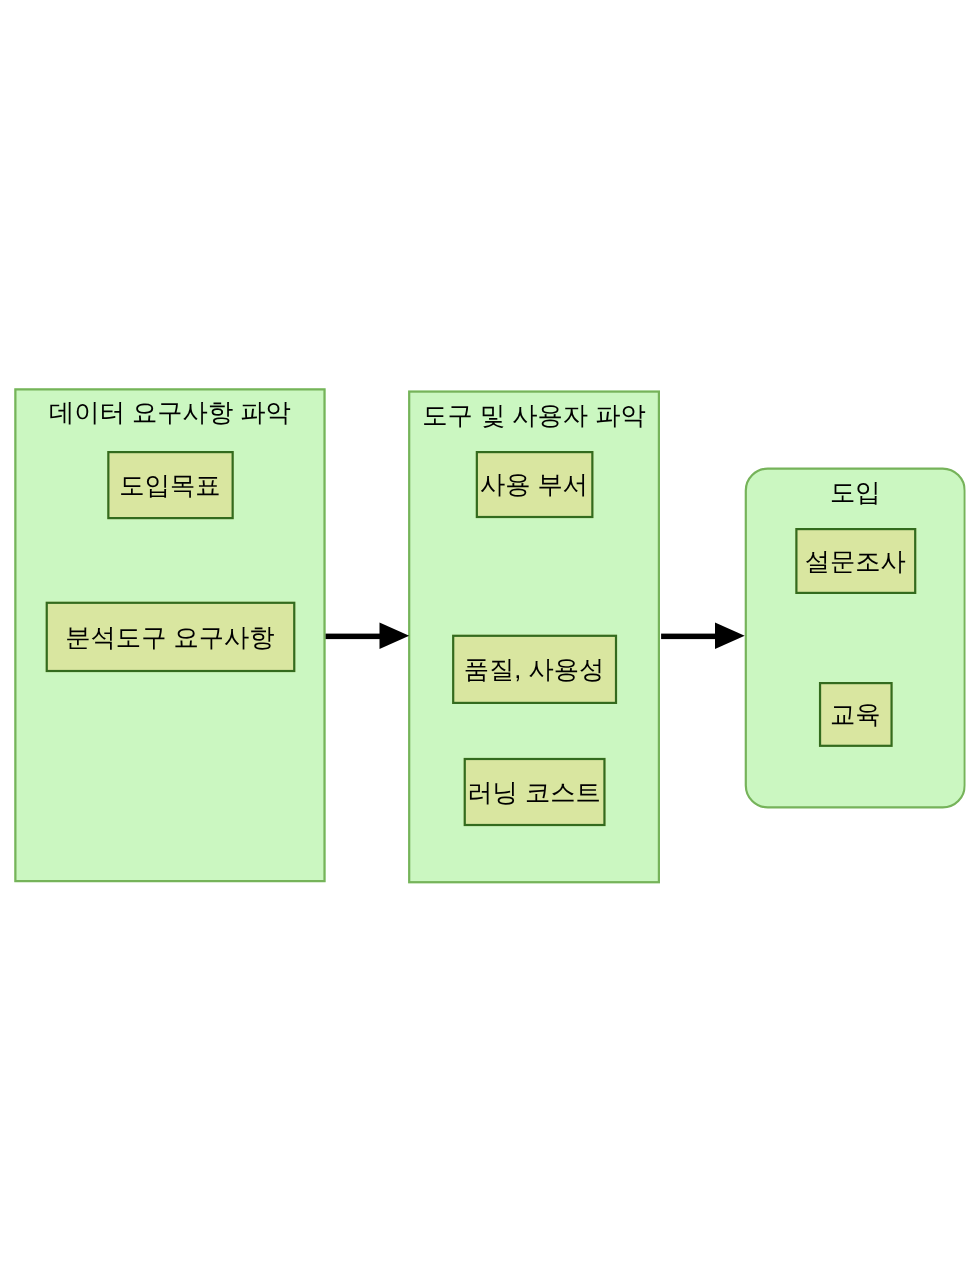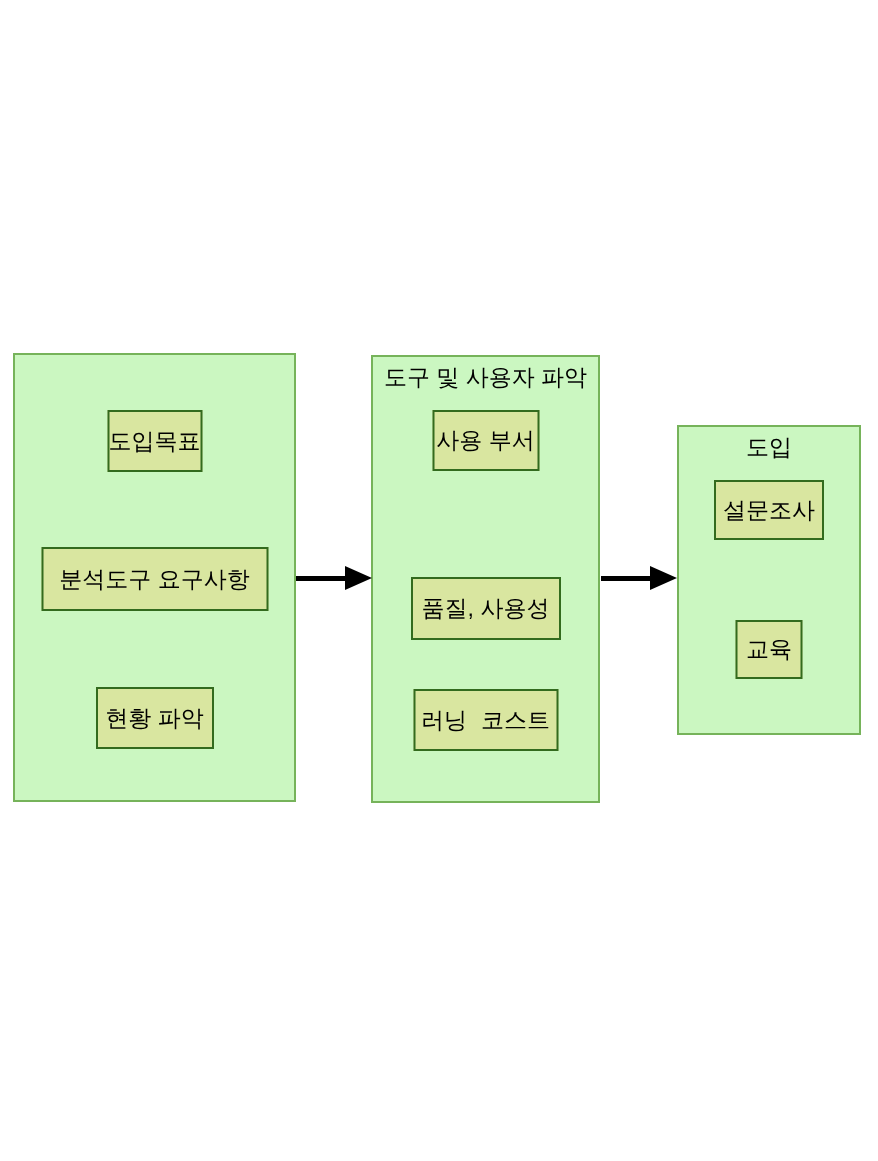--- a/index.html
+++ b/index.html
@@ -17,21 +17,21 @@
     color: var(--text-color, #000000);
   }
   .panel {
     position: absolute;
     box-sizing: border-box;
     background: var(--panel-fill, #cbf7c1);
     border: 2px solid var(--panel-border, #76b35a);
   }
   .panel-1 { left: 13px;  top: 353px; width: 283px; height: 449px; }
   .panel-2 { left: 371px; top: 355px; width: 229px; height: 448px; }
-  .panel-3 { left: 677px; top: 425px; width: 184px; height: 310px; }
+  .panel-3 { left: 677px; top: 425px; width: 201px; height: 310px; border-radius: 21px; }
   .panel-title {
     margin-top: 7px;
     text-align: center;
     font-size: 23px;
     line-height: 1.2;
     color: var(--text-color, #000000);
     white-space: nowrap;
   }
   .box {
     position: absolute;
@@ -41,27 +41,27 @@
     background: var(--box-fill, #d9e6a0);
     border: 2px solid var(--box-border, #336b1e);
     display: flex;
     align-items: center;
     justify-content: center;
     font-size: 23px;
     white-space: nowrap;
     color: var(--text-color, #000000);
   }
   
-  .panel-1 .b1 { top: 55px;  width: 95px; height: 62px; }
+  .panel-1 .b1 { top: 55px;  width: 115px; height: 62px; }
   .panel-1 .b2 { top: 192px; width: 227px; height: 64px; }
   .panel-1 .b3 { top: 332px; width: 118px; height: 62px; }
   
   .panel-2 .b1 { top: 53px;  width: 107px; height: 61px; }
   .panel-2 .b2 { top: 191px; width: 150px; height: 63px; margin-top: 29px; }
-  .panel-2 .b3 { top: 332px; width: 145px; height: 62px; font-family: Liberation Mono, monospace; }
+  .panel-2 .b3 { top: 332px; width: 129px; height: 62px; }
   
   .panel-3 .b1 { top: 53px;  width: 110px; height: 60px; }
   .panel-3 .b2 { top: 193px; width: 67px;  height: 59px; text-align: right; }
   
   .arrow {
     position: absolute;
     height: 24px;
   }
   .arrow .shaft {
     position: absolute;
@@ -85,23 +85,23 @@
   .arrow-2 { left: 601px; top: 566px; width: 76px; }
   .arrow-2 .shaft { width: 52px; }
   .arrow-2 .head  { left: 49px; }
 </style>
 </head>
 <body>
 
 <div id="stage">
 
   <section class="panel panel-1">
+    <div class="panel-title">데이터 요구사항 파악</div>
     <div class="box b1">도입목표</div>
     <div class="box b2">분석도구 요구사항</div>
-    <div class="box b3">현황 파악</div>
   </section>
 
   <section class="panel panel-2">
     <div class="panel-title">도구 및 사용자 파악</div>
     <div class="box b1">사용 부서</div>
     <div class="box b2">품질, 사용성</div>
     <div class="box b3">러닝 코스트</div>
   </section>
 
   <section class="panel panel-3">

